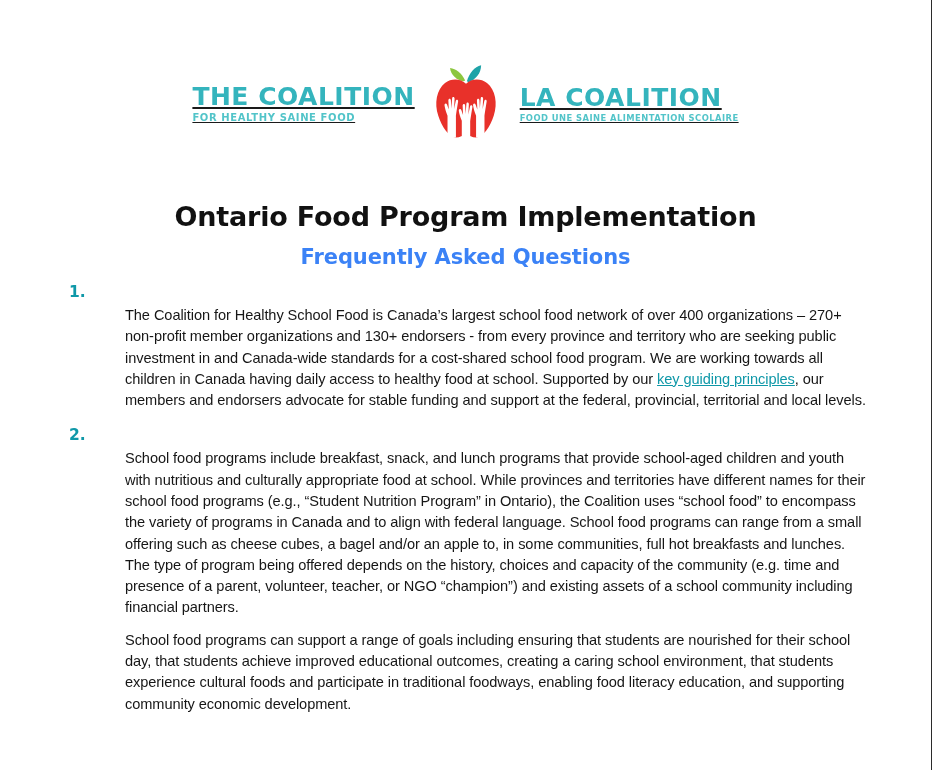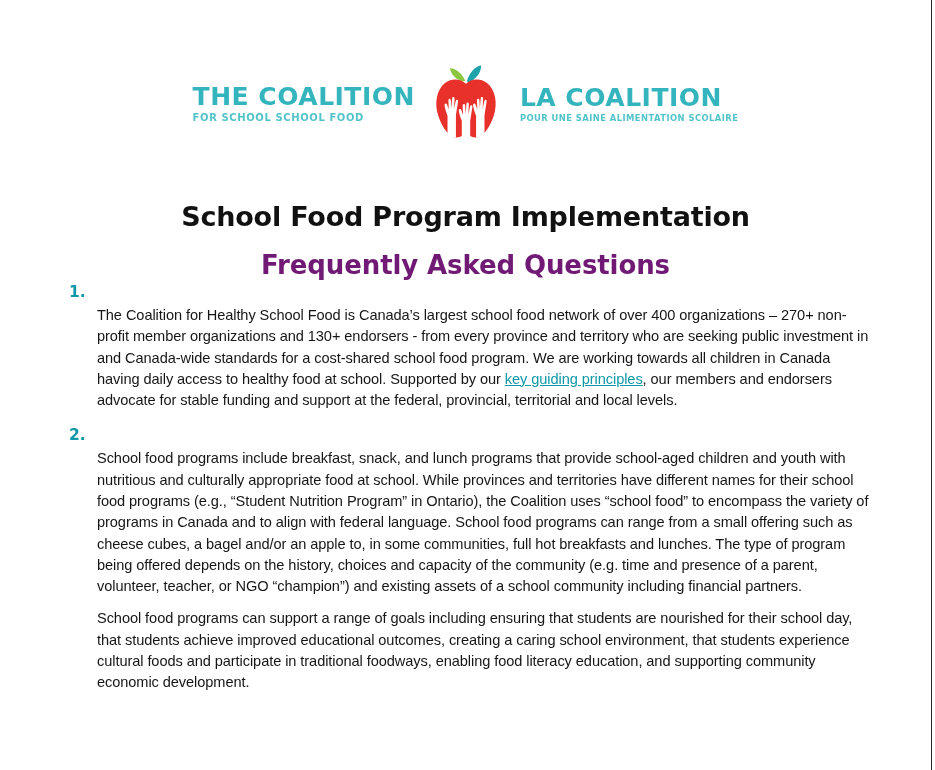--- a/index.html
+++ b/index.html
@@ -35,20 +35,21 @@
 
   
   .logo-block {
     position: absolute;
     top: 62px;
     left: 0;
     width: 931px;
     display: flex;
     align-items: center;
     justify-content: center;
+    text-decoration: underline;
   }
   .logo-words {
     display: flex;
     flex-direction: column;
     justify-content: center;
   }
   .logo-words.left  { align-items: flex-start; margin-right: 8px; }
   .logo-words.right { align-items: flex-start; margin-left: 11px; }
 
   .logo-main {
@@ -92,23 +93,23 @@
     color: #111111;
   }
   .doc-subtitle {
     position: absolute;
     top: 228px;
     left: 0;
     width: 931px;
     text-align: center;
     font-family: "DejaVu Sans", sans-serif;
     font-weight: bold;
-    font-size: 26px;
+    font-size: 21px;
     letter-spacing: -0.1px;
-    color: #701a75;
+    color: #3b82f6;
   }
 
   
   .faq {
     position: absolute;
     top: 282px;
     left: 69px;
     width: 800px;
   }
   .faq-item { margin-bottom: 14px; }
@@ -129,21 +130,21 @@
   .q-text {
     font-family: "DejaVu Sans", sans-serif;
     font-weight: bold;
     font-size: 15.5px;
     color: #0f98a8;
     line-height: 1.35;
     letter-spacing: -0.15px;
   }
 
   .answer {
-    margin-left: 28px;
+    margin-left: 56px;
     margin-top: 2px;
   }
   .answer p {
     margin: 0 0 11px 0;
     font-family: "Liberation Sans", sans-serif;
     font-size: 14.6px;
     line-height: 1.46;
     color: #161616;
     letter-spacing: -0.08px;
   }
@@ -159,21 +160,21 @@
 <body>
 
 <div class="page">
 
   <div class="page-right-border"></div>
 
   <div class="logo-block">
 
     <div class="logo-words left">
       <div class="logo-main">THE COALITION</div>
-      <div class="logo-sub">FOR SCHOOL SCHOOL FOOD</div>
+      <div class="logo-sub">FOR HEALTHY SAINE FOOD</div>
     </div>
 
     <svg class="apple-mark" viewBox="0 0 100 100" aria-hidden="true">
 
       <path d="M49 22 C45 13 38 8 31 7 C32 15 38 21 47 23 Z" fill="#8cc63f"></path>
       <path d="M51 23 C54 13 60 6 68 4 C68 13 62 21 53 24 Z" fill="#1fa3a8"></path>
 
       <path d="M50 26
                C44 20 33 19 25 25
                C15 33 12 49 17 64
@@ -201,26 +202,26 @@
         <path d="M62 90 L62 64 C60 59 59 55 58.5 52 C58 49.5 60.5 48.5 61.5 51 L63.5 56.5
                  L63 45.5 C63 43 66 43 66 45.5 L66.5 55.5
                  L67.5 43.5 C67.6 41 70.5 41.2 70.4 43.7 L69.8 56
                  L71.8 46.5 C72.2 44.1 75 44.6 74.6 47 L72.6 59.5
                  C72.2 62 72 63.5 72 65.5 L72 90 Z"></path>
       </g>
     </svg>
 
     <div class="logo-words right">
       <div class="logo-main">LA COALITION</div>
-      <div class="logo-sub fr">POUR UNE SAINE ALIMENTATION SCOLAIRE</div>
+      <div class="logo-sub fr">FOOD UNE SAINE ALIMENTATION SCOLAIRE</div>
     </div>
 
   </div>
 
-  <h1 class="doc-title">School Food Program Implementation</h1>
+  <h1 class="doc-title">Ontario Food Program Implementation</h1>
   <h2 class="doc-subtitle">Frequently Asked Questions</h2>
 
   <div class="faq">
       <div class="faq-item">
         <div class="q-row">
           <span class="q-num">1.</span>
         </div>
         <div class="answer">
           <p>The Coalition for Healthy School Food is Canada’s largest school food network of over 400 organizations – 270+ non-profit member organizations and 130+ endorsers - from every province and territory who are seeking public investment in and Canada-wide standards for a cost-shared school food program. We are working towards all children in Canada having daily access to healthy food at school. Supported by our <span class="link">key guiding principles</span>, our members and endorsers advocate for stable funding and support at the federal, provincial, territorial and local levels.</p>
         </div>

